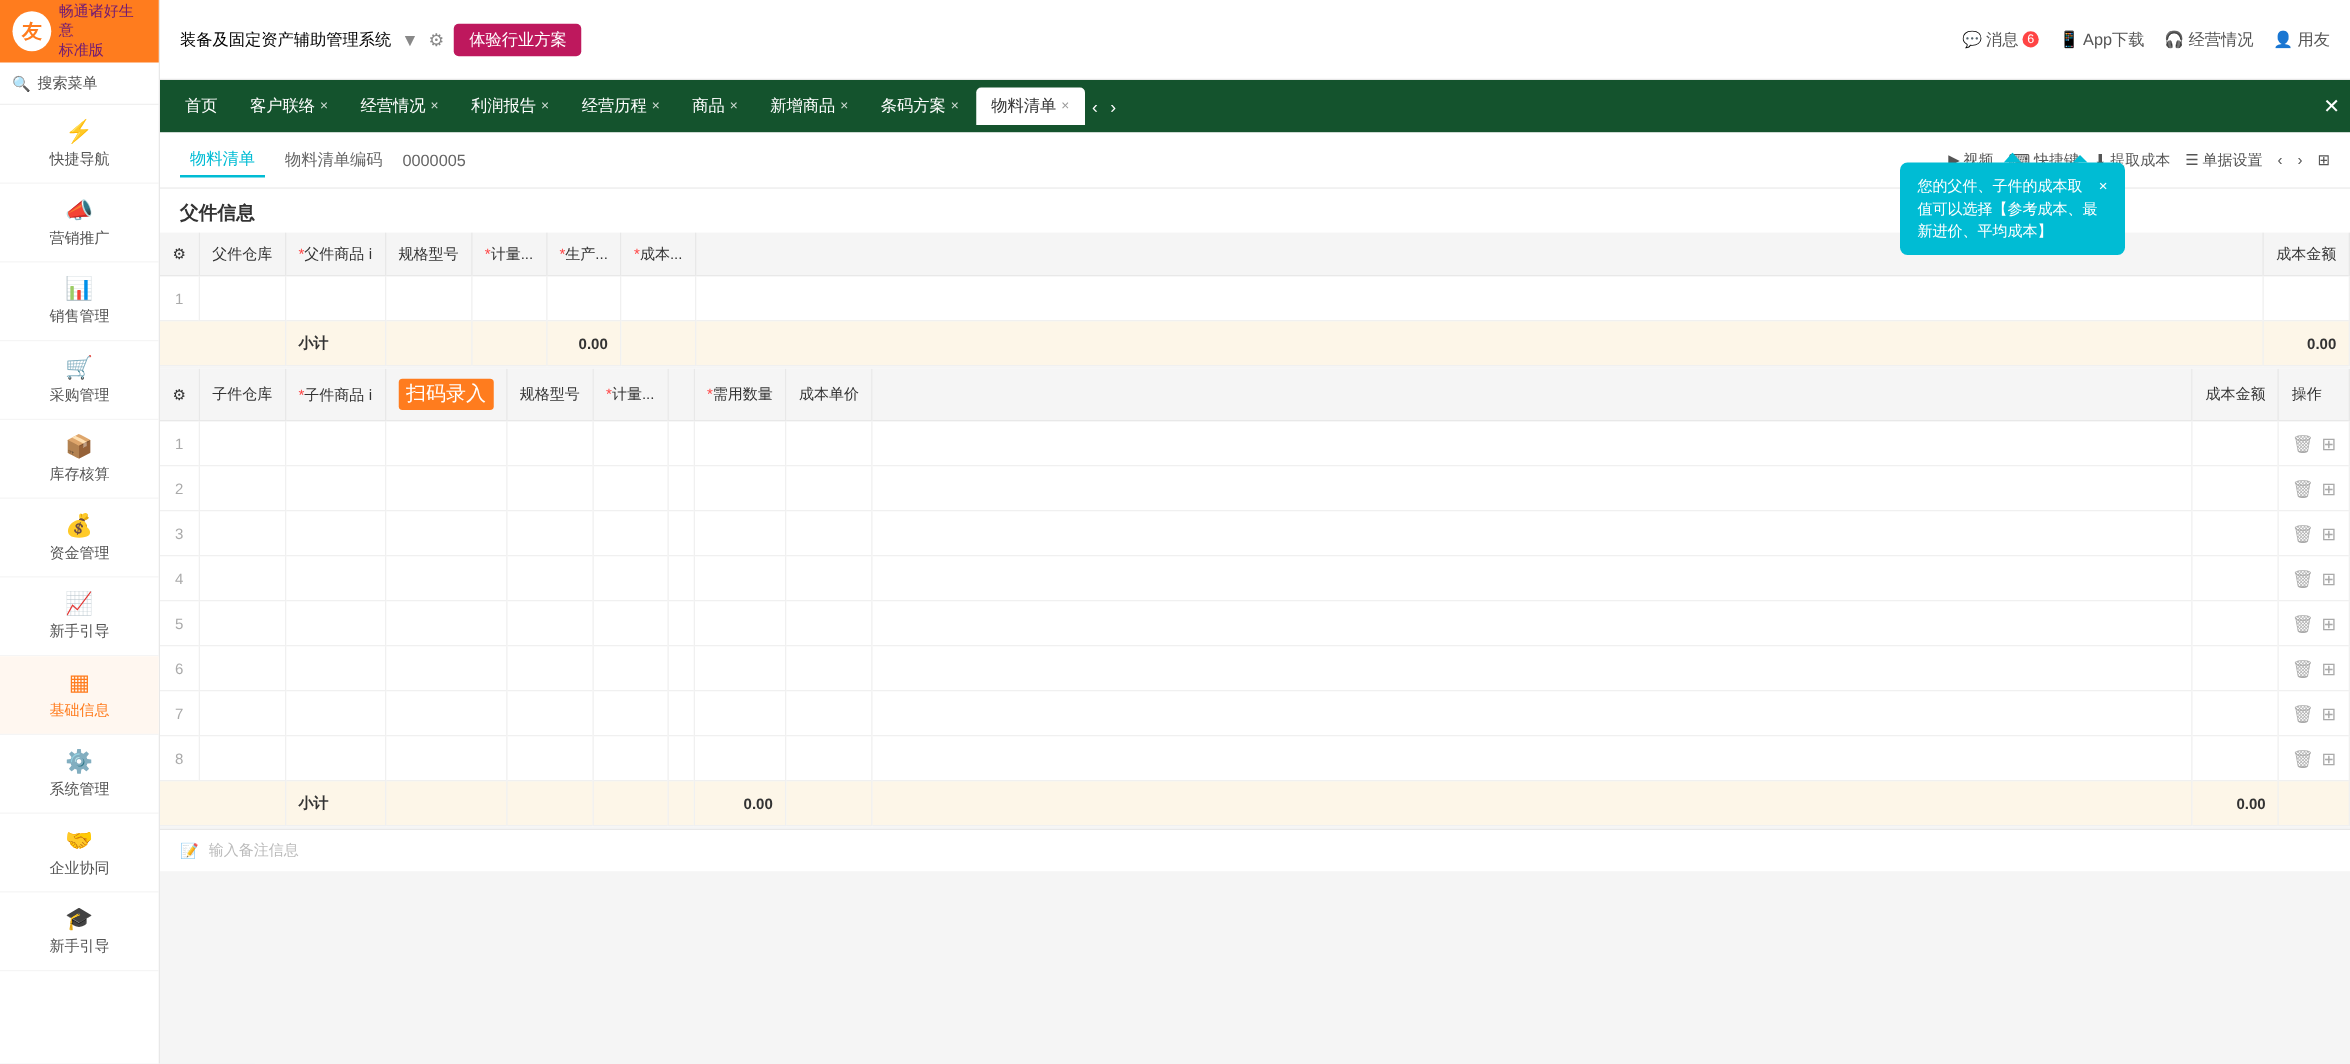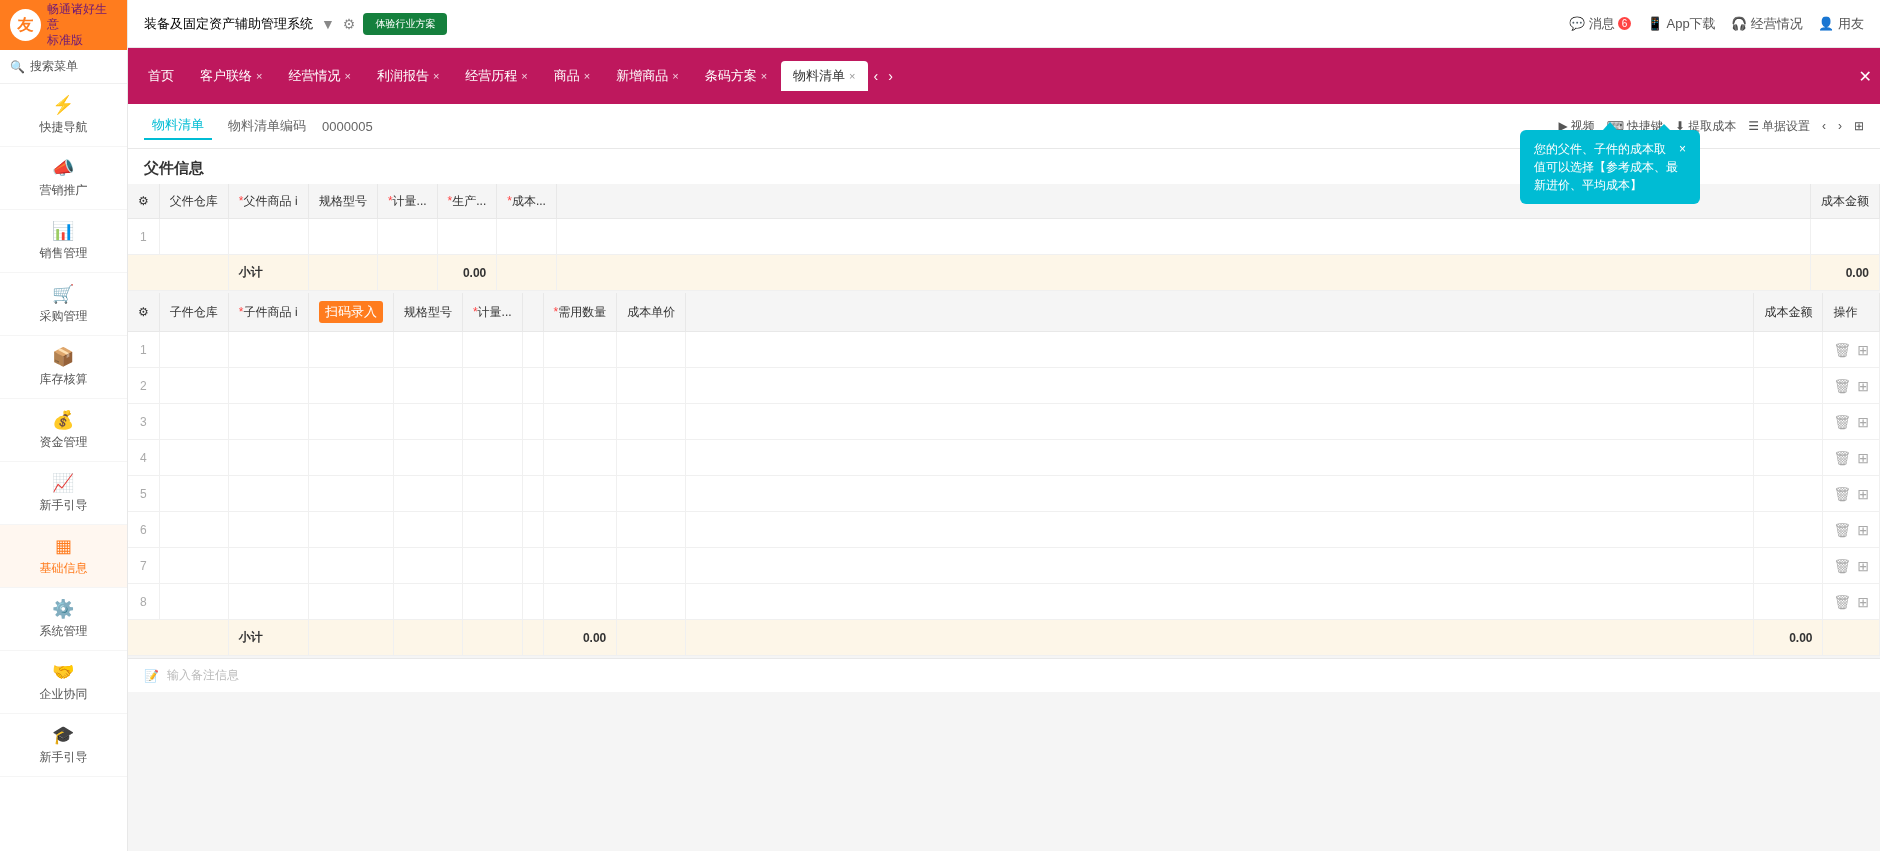--- a/index.html
+++ b/index.html
@@ -45,39 +45,39 @@
     }
     .sidebar-item.active { background: #fff7f0; color: #ff7c1e; }
     .sidebar-item .icon { font-size: 18px; margin-bottom: 3px; }
 
     
     .main { flex: 1; display: flex; flex-direction: column; overflow: hidden; }
 
     
     .top-header {
       background: #fff;
-      height: 48px;
+      height: 64px;
       display: flex; align-items: center; justify-content: space-between;
       padding: 0 16px;
       border-bottom: 1px solid #e8e8e8;
     }
     .top-header-left { display: flex; align-items: center; gap: 8px; }
     .btn-experience {
-      background: #15803d; color: #fff; border: none; border-radius: 4px;
-      padding: 4px 12px; font-size: 10px; cursor: pointer;
+      background: #be185d; color: #fff; border: none; border-radius: 4px;
+      padding: 4px 12px; font-size: 13px; cursor: pointer;
     }
     .top-header-right { display: flex; align-items: center; gap: 16px; color: #555; font-size: 13px; }
     .top-header-right span { cursor: pointer; display: flex; align-items: center; gap: 3px; }
     .badge { background: #f44; color: #fff; border-radius: 10px; font-size: 10px; padding: 1px 4px; }
 
     
     .nav-tabs {
-      background: #be185d;
+      background: #14532d;
       display: flex; align-items: center;
-      height: 56px;
+      height: 42px;
       padding: 0 8px;
       gap: 2px;
     }
     .nav-tab {
       color: #fff; padding: 6px 12px; border-radius: 4px 4px 0 0;
       cursor: pointer; font-size: 13px; display: flex; align-items: center; gap: 4px;
       white-space: nowrap;
     }
     .nav-tab.active { background: #fff; color: #333; border-radius: 4px 4px 0 0; }
     .nav-tab .close-x { font-size: 11px; color: rgba(255,255,255,0.8); cursor: pointer; }
@@ -156,21 +156,21 @@
     .subtotal-row {
       background: #fdf6e8 !important;
     }
     .subtotal-row td {
       color: #333;
       font-weight: bold;
     }
     .row-num { color: #aaa; text-align: center; width: 30px; }
     .scan-btn {
       background: #ff7c1e; color: #fff; border: none; border-radius: 3px;
-      padding: 2px 6px; font-size: 13px; cursor: pointer;
+      padding: 2px 6px; font-size: 16px; cursor: pointer;
     }
     .action-icons { display: flex; gap: 6px; align-items: center; justify-content: center; }
     .action-icon { cursor: pointer; color: #aaa; font-size: 14px; }
     .gear-col { width: 36px; text-align: center; }
     th.gear-col { cursor: pointer; }
 
     
     .tooltip-box {
       position: fixed;
       top: 130px;

